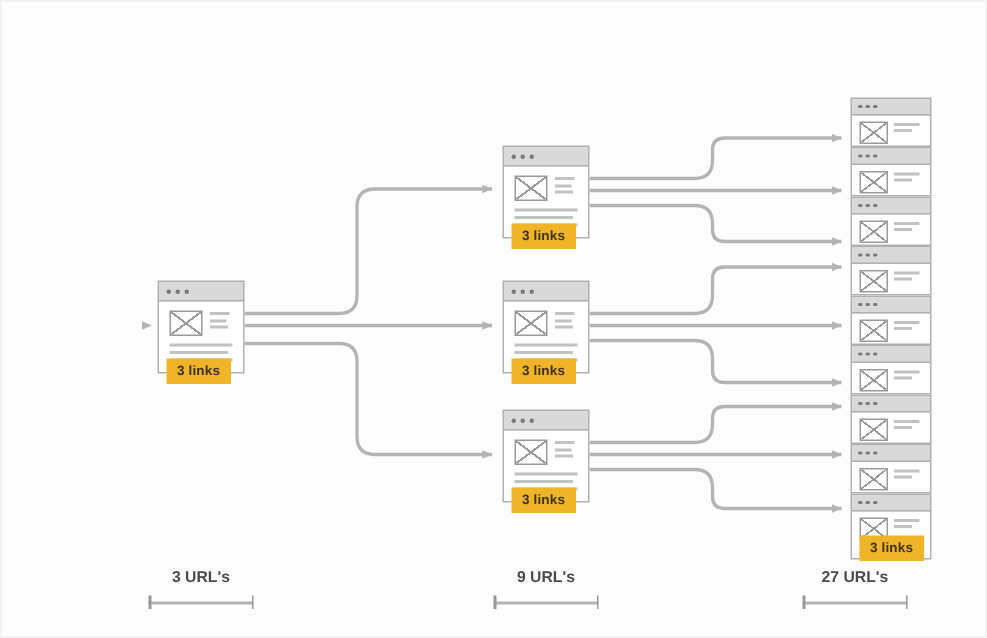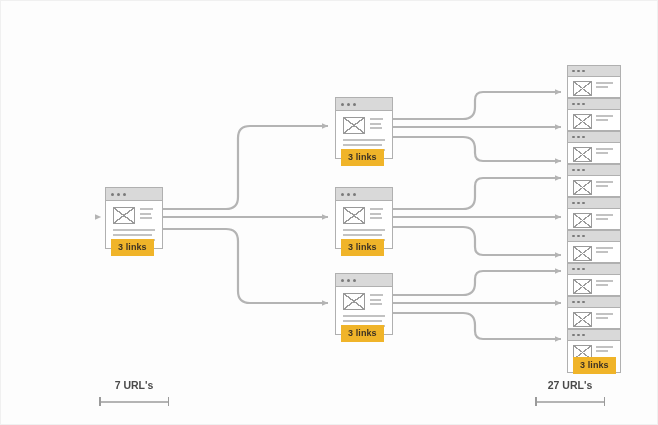--- a/index.html
+++ b/index.html
@@ -388,28 +388,36 @@
       </span>
     </div>
     <div style="padding:3px 5px 0 5px;">
       <div class="ln" style="width:96%;"></div>
       <div class="ln" style="width:78%;"></div>
     </div>
   </div>
   <div class="badge" style="left:572px;top:356px;">3 links</div>
 
   <div class="measure" style="left:98px;top:378px;width:70px;">
-    <div class="measure-label">7 URL's</div>
+    <div class="measure-label">3 URL's</div>
     <div class="measure-bar">
       <span class="mline"></span>
         <span class="cap l"></span>
         <span class="cap r"></span>
     </div>
   </div>
 
+  <div class="measure" style="left:328px;top:378px;width:70px;">
+    <div class="measure-label">9 URL's</div>
+    <div class="measure-bar">
+      <span class="mline"></span>
+        <span class="cap l"></span>
+        <span class="cap r"></span>
+    </div>
+  </div>
 
   <div class="measure" style="left:534px;top:378px;width:70px;">
     <div class="measure-label">27 URL's</div>
     <div class="measure-bar">
       <span class="mline"></span>
         <span class="cap l"></span>
         <span class="cap r"></span>
     </div>
   </div>
 

